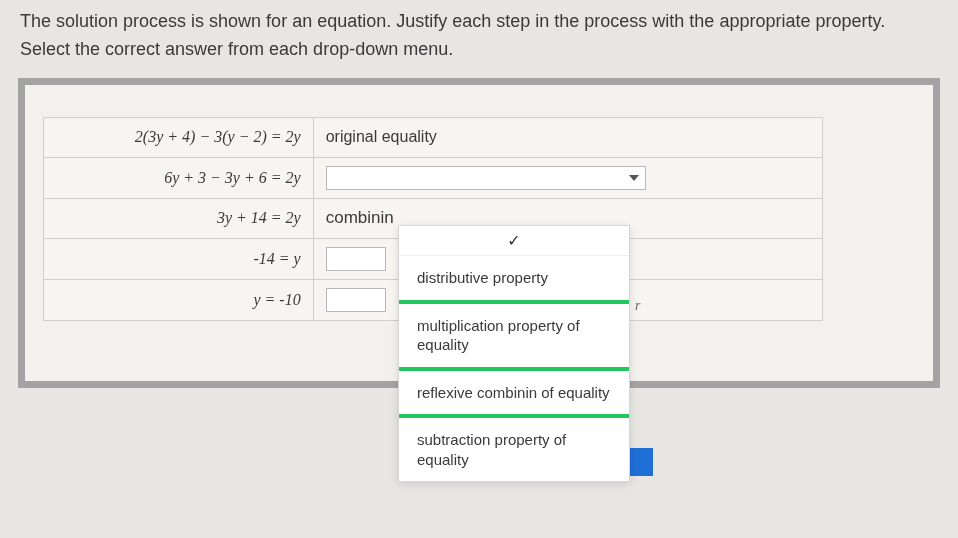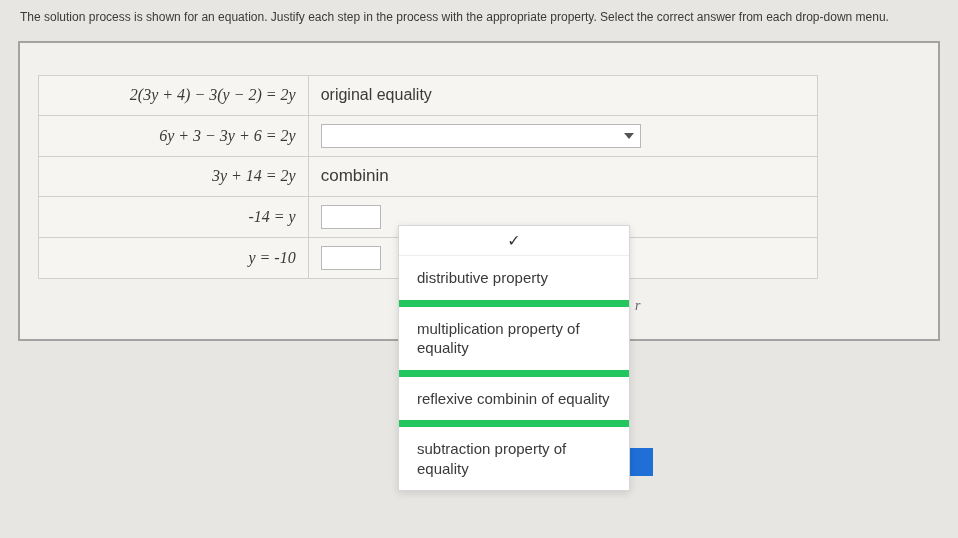--- a/index.html
+++ b/index.html
@@ -7,26 +7,26 @@
       font-family: -apple-system, BlinkMacSystemFont, "Segoe UI", Arial, sans-serif;
       background: #e8e6e3;
       width: 958px;
       height: 538px;
       overflow: hidden;
       position: relative;
       color: #3a3a3a;
     }
     .instructions {
       padding: 8px 20px 14px 20px;
-      font-size: 12px;
+      font-size: 18px;
       line-height: 1.55;
     }
     .panel {
       margin: 0 18px;
-      border: 2px solid #a3a3a3;
+      border: 7px solid #a3a3a3;
       background: #f3f1ee;
       padding: 32px 18px 60px 18px;
     }
     table.proof {
       border-collapse: collapse;
       width: 780px;
       background: #f7f5f2;
     }
     table.proof td {
       border: 1px solid #cfcfcf;
@@ -86,21 +86,21 @@
       height: 30px;
       display: flex;
       align-items: center;
       justify-content: center;
       border-bottom: 1px solid #eee;
       color: #333;
       font-size: 16px;
     }
     .menu .opt {
       padding: 12px 18px;
-      border-bottom: 7px solid #22c55e;
+      border-bottom: 4px solid #22c55e;
       line-height: 1.3;
       cursor: pointer;
     }
     .menu .opt:last-child { border-bottom: none; }
     .blue-block {
       position: absolute;
       left: 625px;
       top: 448px;
       width: 28px;
       height: 28px;

